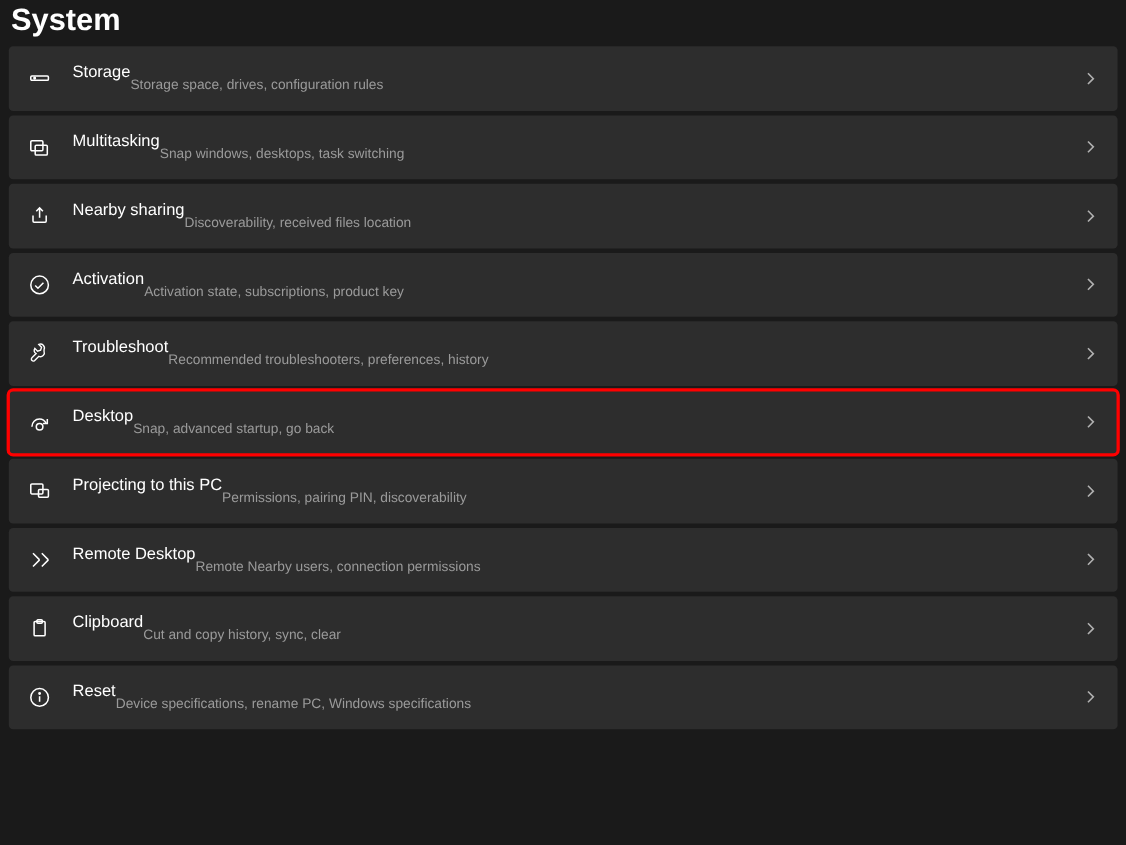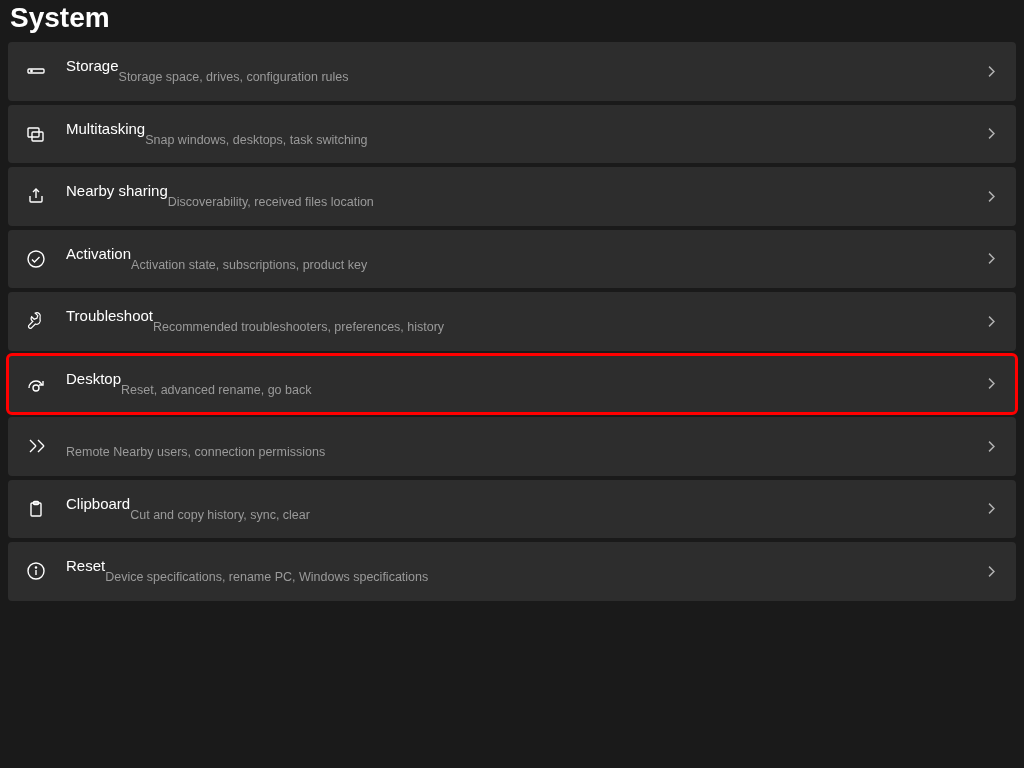--- a/index.html
+++ b/index.html
@@ -227,35 +227,52 @@
         </span>
       </div>
       <div class="settings-item highlighted">
         <span class="item-icon">
           <svg viewBox="0 0 20 20">
             <use href="#ico-recovery"></use>
           </svg>
         </span>
         <div class="item-text">
           <div class="item-title">Desktop</div>
-          <div class="item-desc">Reset, advanced rename, go back</div>
+          <div class="item-desc">Snap, advanced startup, go back</div>
+        </div>
+        <span class="chevron">
+          <svg viewBox="0 0 14 16">
+            <use href="#ico-chevron"></use>
+          </svg>
+        </span>
+      </div>
+      <div class="settings-item">
+        <span class="item-icon">
+          <svg viewBox="0 0 20 20">
+            <use href="#ico-projecting"></use>
+          </svg>
+        </span>
+        <div class="item-text">
+          <div class="item-title">Projecting to this PC</div>
+          <div class="item-desc">Permissions, pairing PIN, discoverability</div>
         </div>
         <span class="chevron">
           <svg viewBox="0 0 14 16">
             <use href="#ico-chevron"></use>
           </svg>
         </span>
       </div>
       <div class="settings-item">
         <span class="item-icon">
           <svg viewBox="0 0 20 20">
             <use href="#ico-remote"></use>
           </svg>
         </span>
         <div class="item-text">
+          <div class="item-title">Remote Desktop</div>
           <div class="item-desc">Remote Nearby users, connection permissions</div>
         </div>
         <span class="chevron">
           <svg viewBox="0 0 14 16">
             <use href="#ico-chevron"></use>
           </svg>
         </span>
       </div>
       <div class="settings-item">
         <span class="item-icon">

